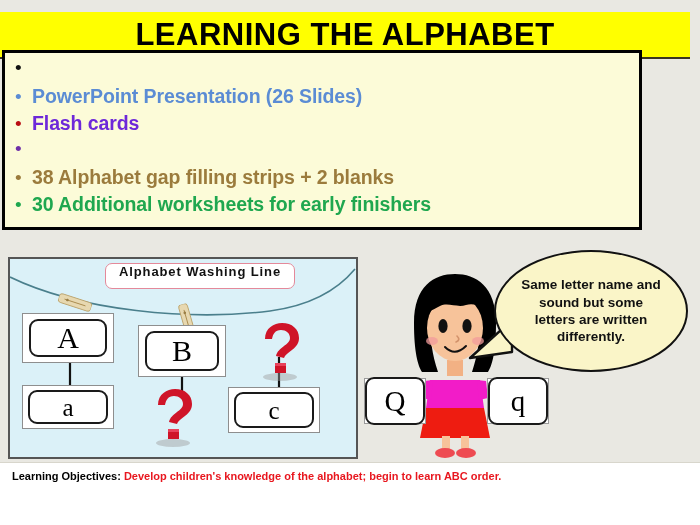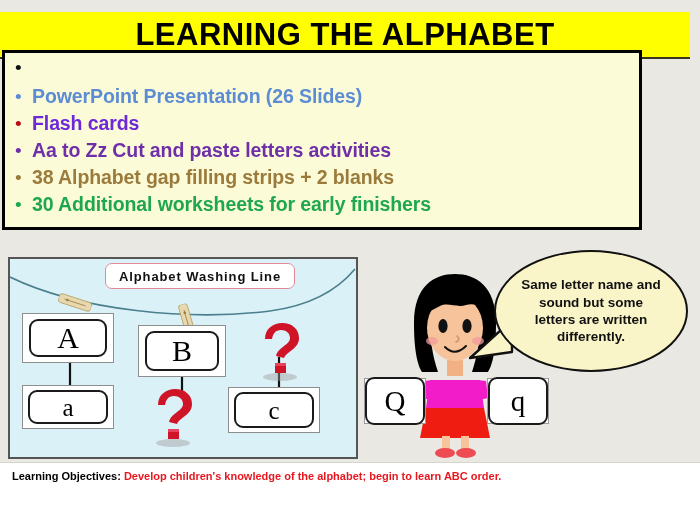--- a/index.html
+++ b/index.html
@@ -33,21 +33,21 @@
   .bullet-label{font-size:19.5px;font-weight:bold;letter-spacing:-0.1px;white-space:nowrap;}
 
   
   .wash-panel{
     position:absolute;left:8px;top:257px;width:350px;height:202px;
     background:#DBF1F8;border:2px solid #555;box-sizing:border-box;overflow:hidden;
   }
   .wash-label{
     position:absolute;left:95px;top:4px;width:188px;height:24px;
     background:#fff;border:1.6px solid #E4899A;border-radius:7px;
-    display:flex;align-items:center;justify-content:center;
+    display:flex;align-items:flex-start;justify-content:center;
   }
   .wash-label span{font-size:13px;font-weight:bold;color:#111;letter-spacing:.9px;}
   .wash-line{position:absolute;left:0;top:0;width:350px;height:202px;}
 
   .card-outer{position:absolute;background:#fff;border:1px solid #8e8e8e;box-sizing:border-box;
               display:flex;align-items:center;justify-content:center;}
   .card-inner{background:#fff;border:2px solid #1a1a1a;border-radius:9px;box-sizing:border-box;
               display:flex;align-items:center;justify-content:center;width:100%;height:100%;}
   .card-inner span{font-size:30px;color:#000;font-family:"Liberation Serif", serif;line-height:1;}
   .card-inner.small span{font-size:25px;}
@@ -102,21 +102,20 @@
       <span class="bullet-label" style="color:#5B8CD4">PowerPoint Presentation (26 Slides)</span>
     </div>
 
     <div class="bullet-row">
       <span class="bullet-dot" style="color:#B90D12">•</span>
       <span class="bullet-label" style="color:#6d28d9">Flash cards</span>
     </div>
 
     <div class="bullet-row">
       <span class="bullet-dot" style="color:#6E2FA8">•</span>
-      <span class="bullet-label" style="color:#6E2FA8">Aa to Zz Cut and paste letters activities</span>
     </div>
 
     <div class="bullet-row">
       <span class="bullet-dot" style="color:#9B7B3C">•</span>
       <span class="bullet-label" style="color:#9B7B3C">38 Alphabet gap filling strips + 2 blanks</span>
     </div>
 
     <div class="bullet-row">
       <span class="bullet-dot" style="color:#1FA74F">•</span>
       <span class="bullet-label" style="color:#1FA74F">30 Additional worksheets for early finishers</span>

